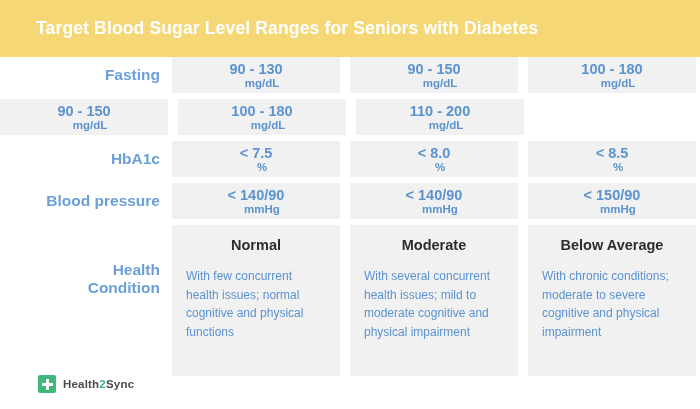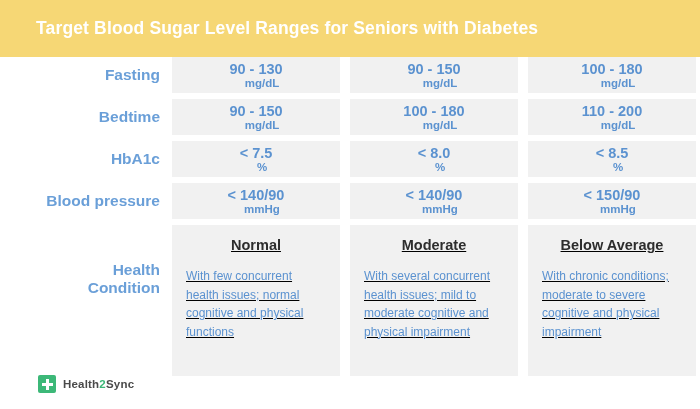--- a/index.html
+++ b/index.html
@@ -100,21 +100,20 @@
     align-items: stretch;
     margin-bottom: 0;
   }
   .cond-cell {
     width: 168px;
     min-width: 168px;
     background: #f1f1f1;
     box-sizing: border-box;
     padding: 12px 14px 18px 14px;
     height: 151px;
-    text-decoration: underline;
   }
   .cond-title {
     color: #2d2d2d;
     font-size: 14.5px;
     font-weight: bold;
     text-align: center;
     margin-bottom: 14px;
   }
   .cond-desc {
     color: #5b92d0;
@@ -190,21 +189,20 @@
         <span class="val-unit">mg/dL</span>
       </div>
       <div class="spacer"></div>
       <div class="val-cell">
         <span class="val-num">100 - 180</span>
         <span class="val-unit">mg/dL</span>
       </div>
     </div>
 
     <div class="row">
-      <div class="label-cell">Bedtime</div>
       <div class="val-cell">
         <span class="val-num">90 - 150</span>
         <span class="val-unit">mg/dL</span>
       </div>
       <div class="spacer"></div>
       <div class="val-cell">
         <span class="val-num">100 - 180</span>
         <span class="val-unit">mg/dL</span>
       </div>
       <div class="spacer"></div>

